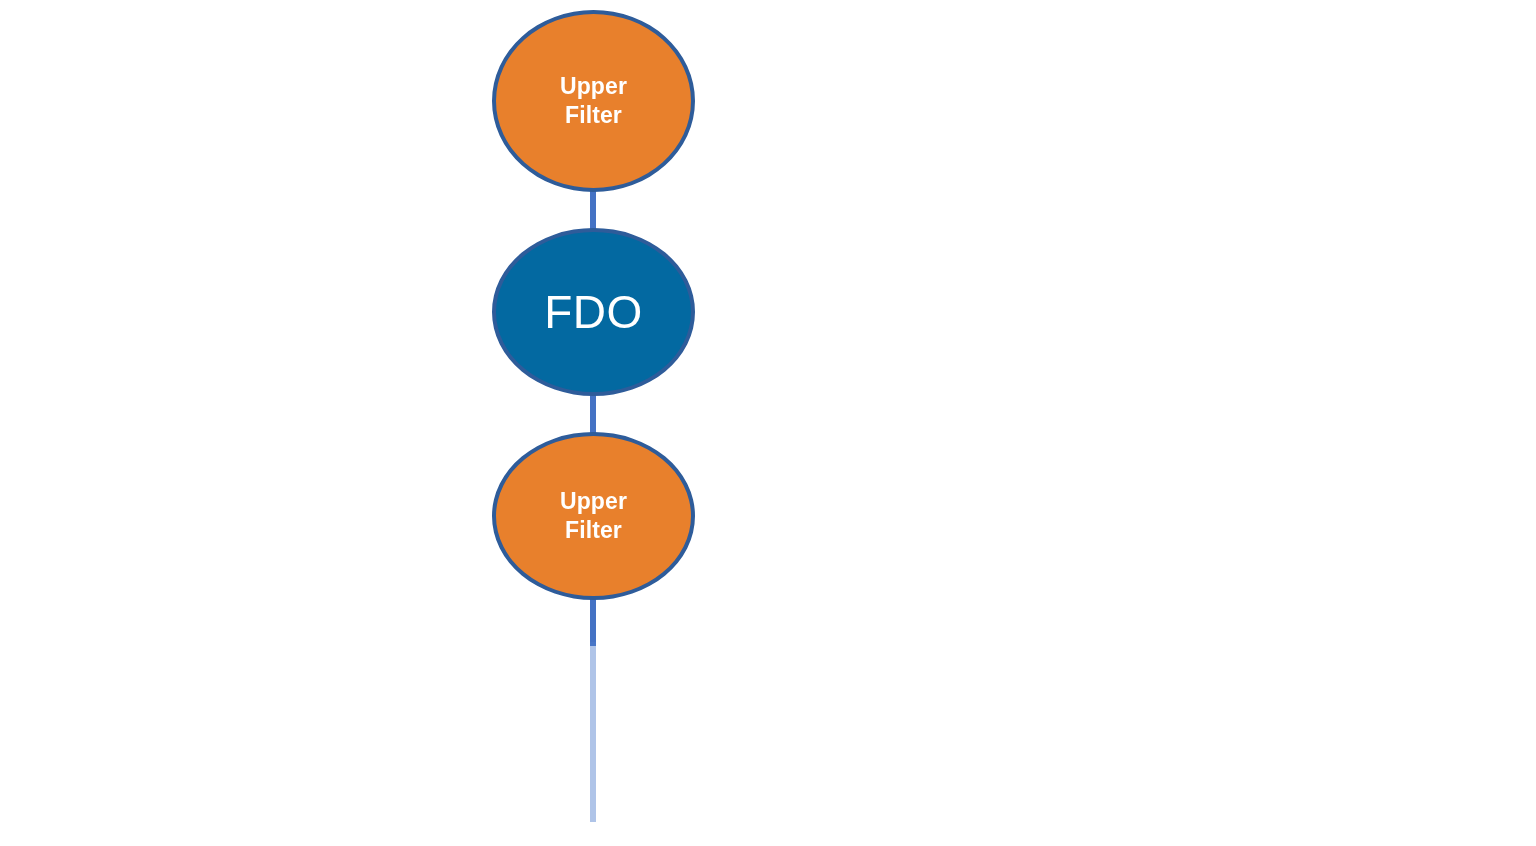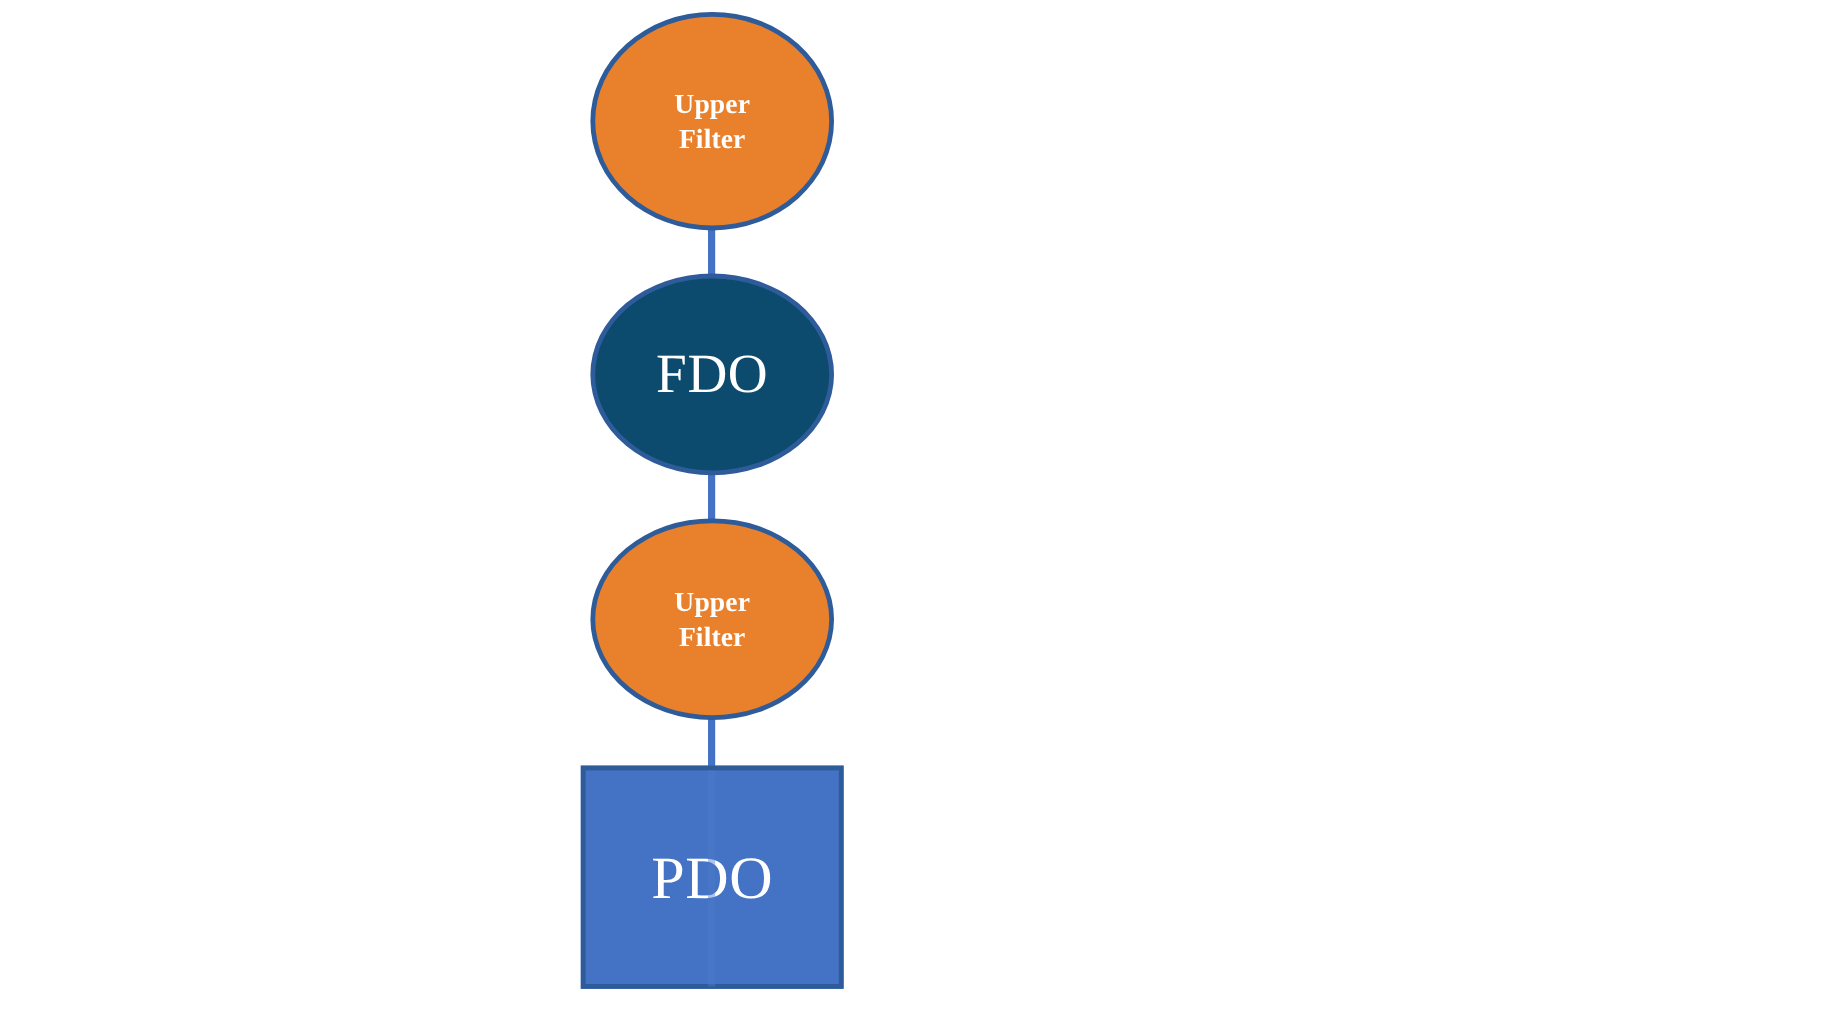--- a/index.html
+++ b/index.html
@@ -12,21 +12,20 @@
     width: 1536px;
     height: 846px;
     overflow: hidden;
     font-family: "Liberation Sans", sans-serif;
   }
   #canvas {
     position: relative;
     width: 1240px;
     height: 846px;
     background: #ffffff;
-    font-family: Liberation Serif, serif;
   }
 
   
   .connector {
     position: absolute;
     background: #4472C4;
     z-index: 1;
   }
   .connector-faint {
     position: absolute;
@@ -48,21 +47,21 @@
   }
   .node-ellipse {
     border-radius: 50%;
     border: 4px solid #2E5C9A;
   }
   .node-rect {
     border: 4px solid #2E5C9A;
   }
 
   .fill-orange { background: #E8802C; }
-  .fill-green  { background: #0c4a6e; }
+  .fill-green  { background: #0369a1; }
   .fill-blue   { background: #4472C4; }
 
   .label {
     display: block;
     line-height: 1.28;
     pointer-events: none;
   }
   .label-bold {
     font-weight: bold;
     font-size: 23px;
@@ -105,19 +104,14 @@
     </div>
   </div>
 
   <div class="node node-ellipse fill-orange" style="left:492px; top:432px; width:203px; height:168px;">
     <div>
       <span class="label label-bold">Upper</span>
       <span class="label label-bold">Filter</span>
     </div>
   </div>
 
-  <div class="node node-rect fill-blue" style="left:484px; top:638px; width:219px; height:186px;">
-    <div>
-      <span class="label label-light-lg">PDO</span>
-    </div>
-  </div>
 
 </div>
 
 </body></html>

